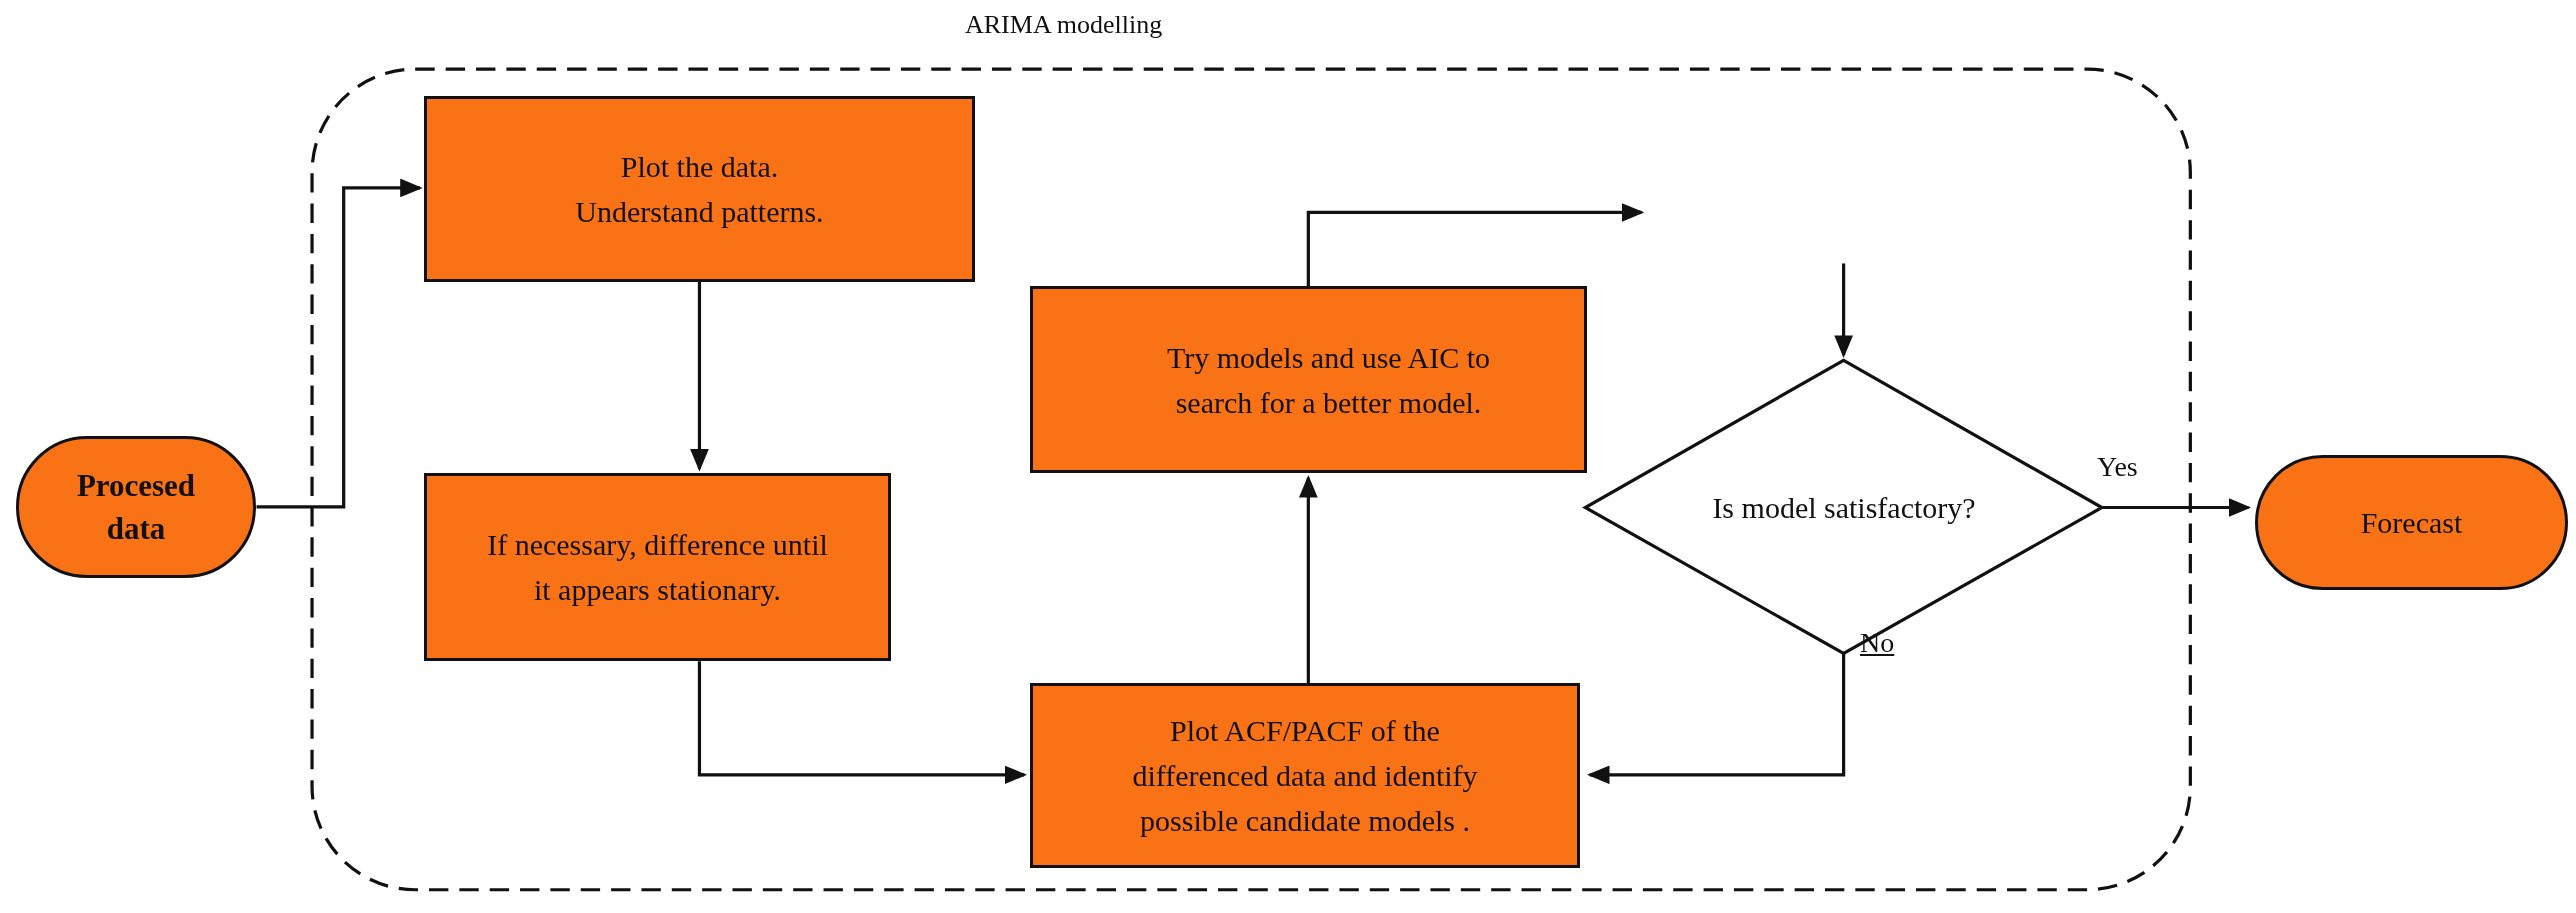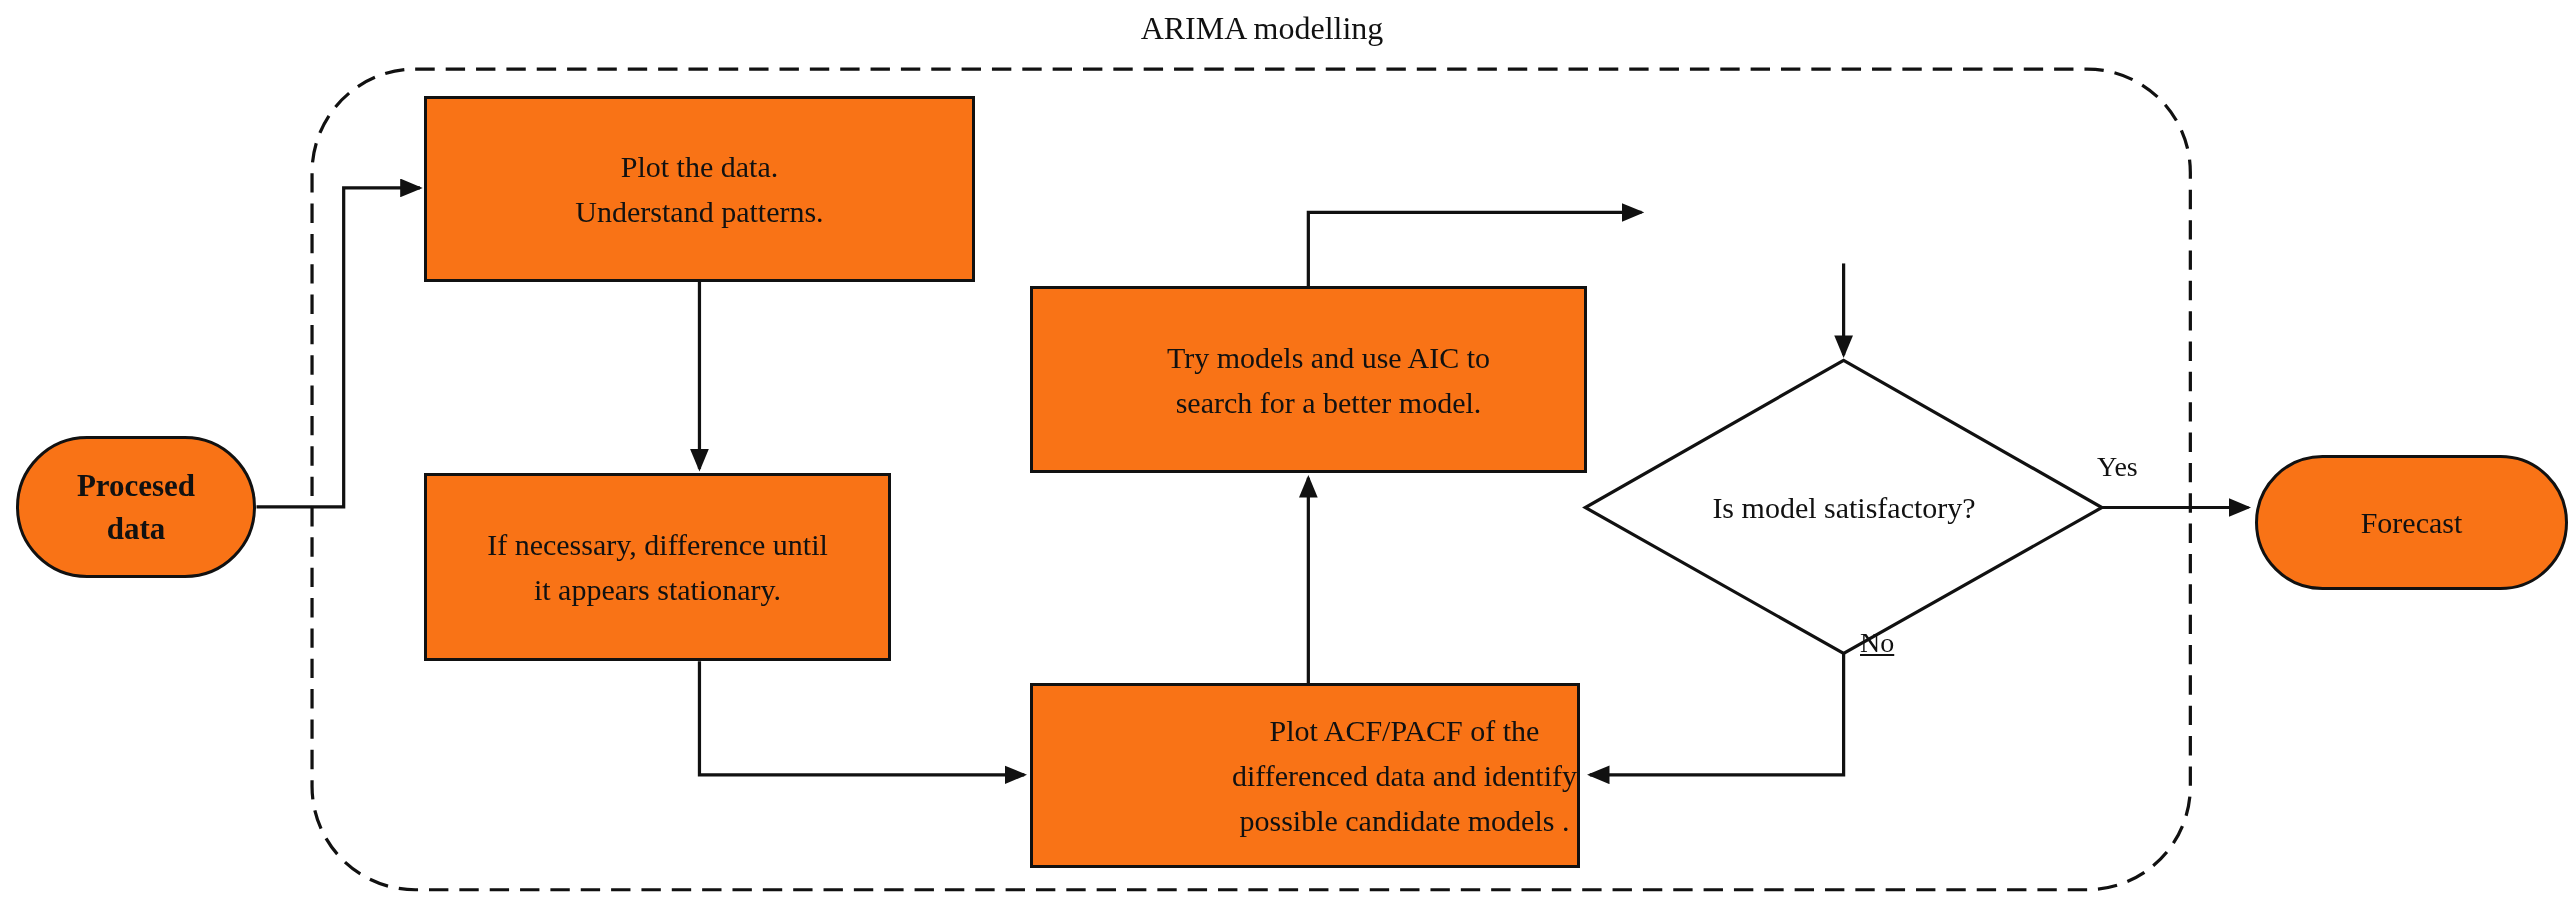--- a/index.html
+++ b/index.html
@@ -21,22 +21,22 @@
     left: 0;
     top: 0;
     width: 2576px;
     height: 913px;
   }
   .diagram-title {
     position: absolute;
     left: 965px;
     top: 9px;
     width: 594px;
-    text-align: center;
-    font-size: 32px;
+    text-align: left;
+    font-size: 26px;
     line-height: 1.2;
     white-space: pre-line;
   }
   .box {
     position: absolute;
     box-sizing: border-box;
     border: 3.2px solid #111111;
     background: #f97316;
     display: flex;
     align-items: center;
@@ -113,21 +113,21 @@
   <div class="box" style="left:424px; top:473px; width:467px; height:188px;">
     <span>If necessary, difference until
 it appears stationary.</span>
   </div>
 
   <div class="box" style="left:1030px; top:286px; width:557px; height:187px;padding-left:40px;">
     <span>Try models and use AIC to
 search for a better model.</span>
   </div>
 
-  <div class="box" style="left:1030px; top:683px; width:550px; height:185px;justify-content:flex-end;">
+  <div class="box" style="left:1030px; top:683px; width:550px; height:185px;">
     <span>Plot ACF/PACF of the
 differenced data and identify
 possible candidate models .</span>
   </div>
 
 
   <div class="decision-text">Is model satisfactory?</div>
 
   <div class="box stadium" style="left:2255px; top:455px; width:313px; height:135px;">
     <span>Forecast</span>

